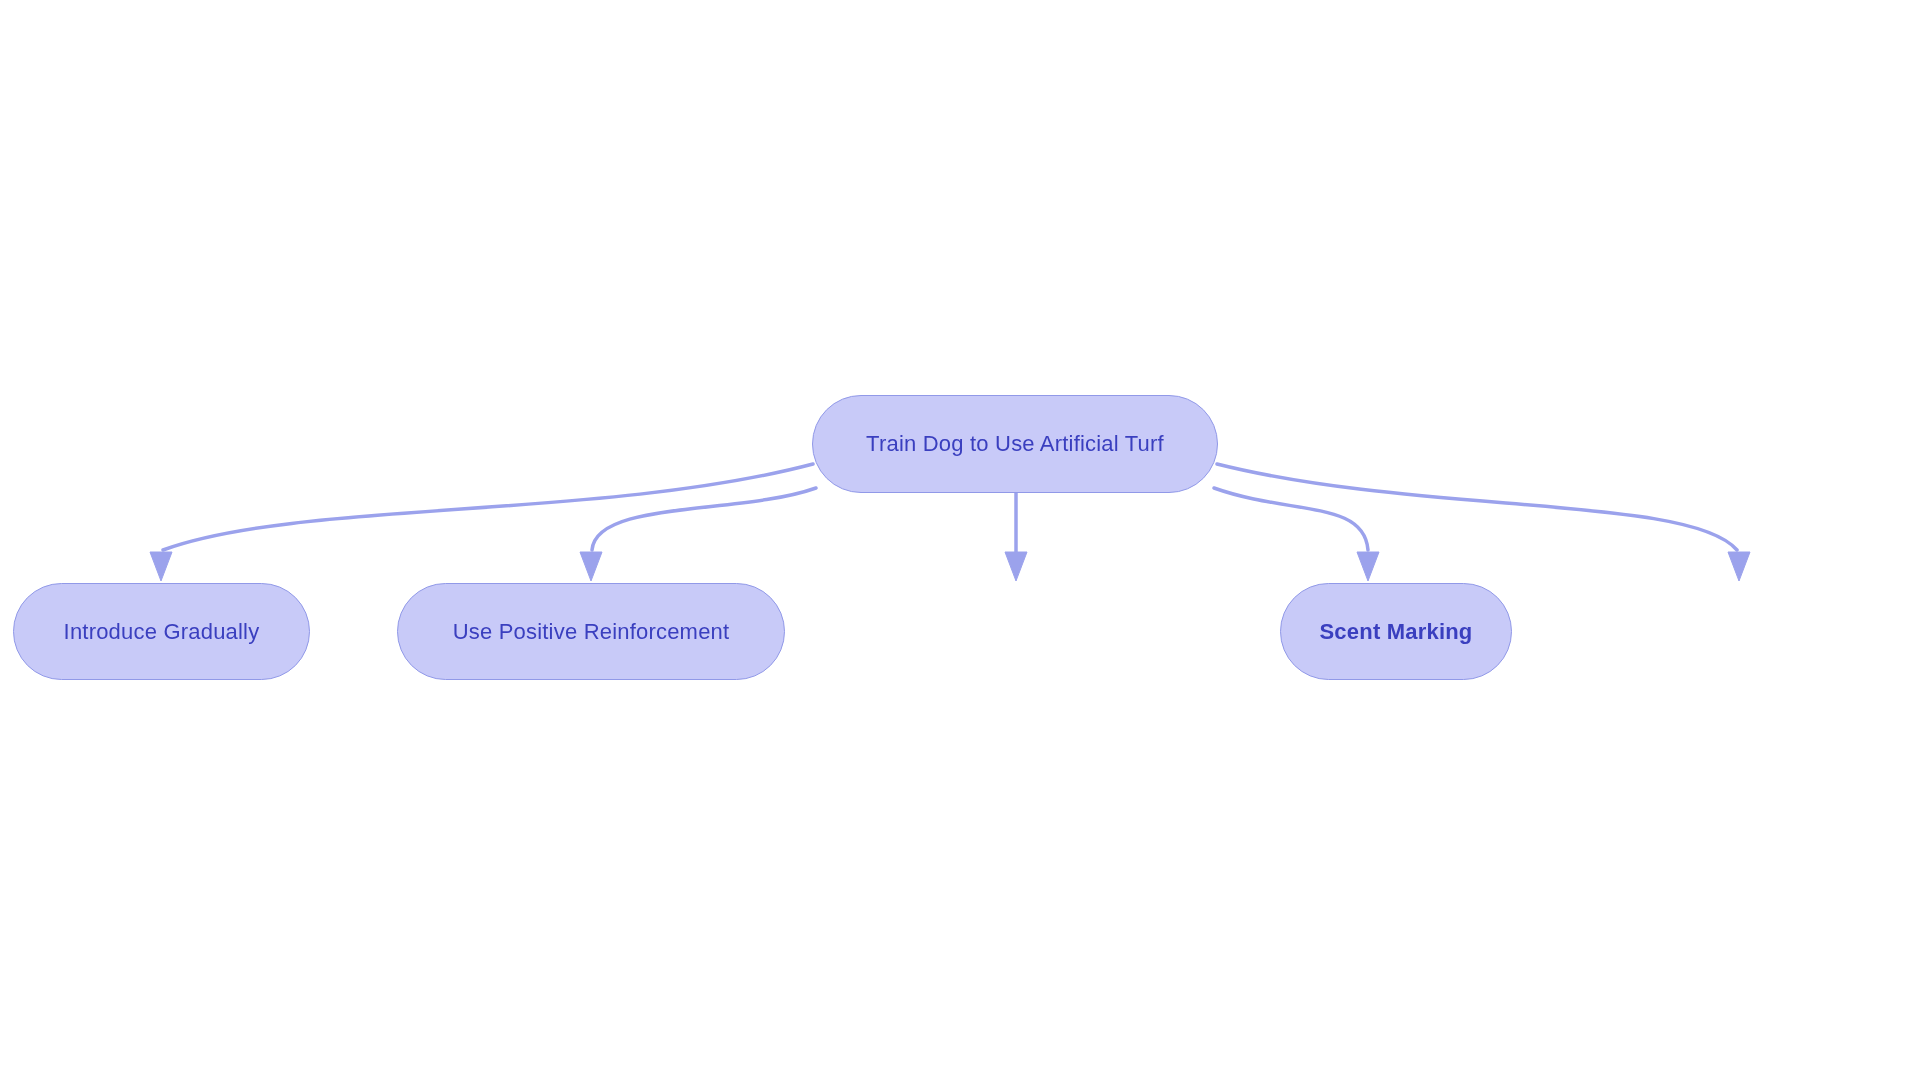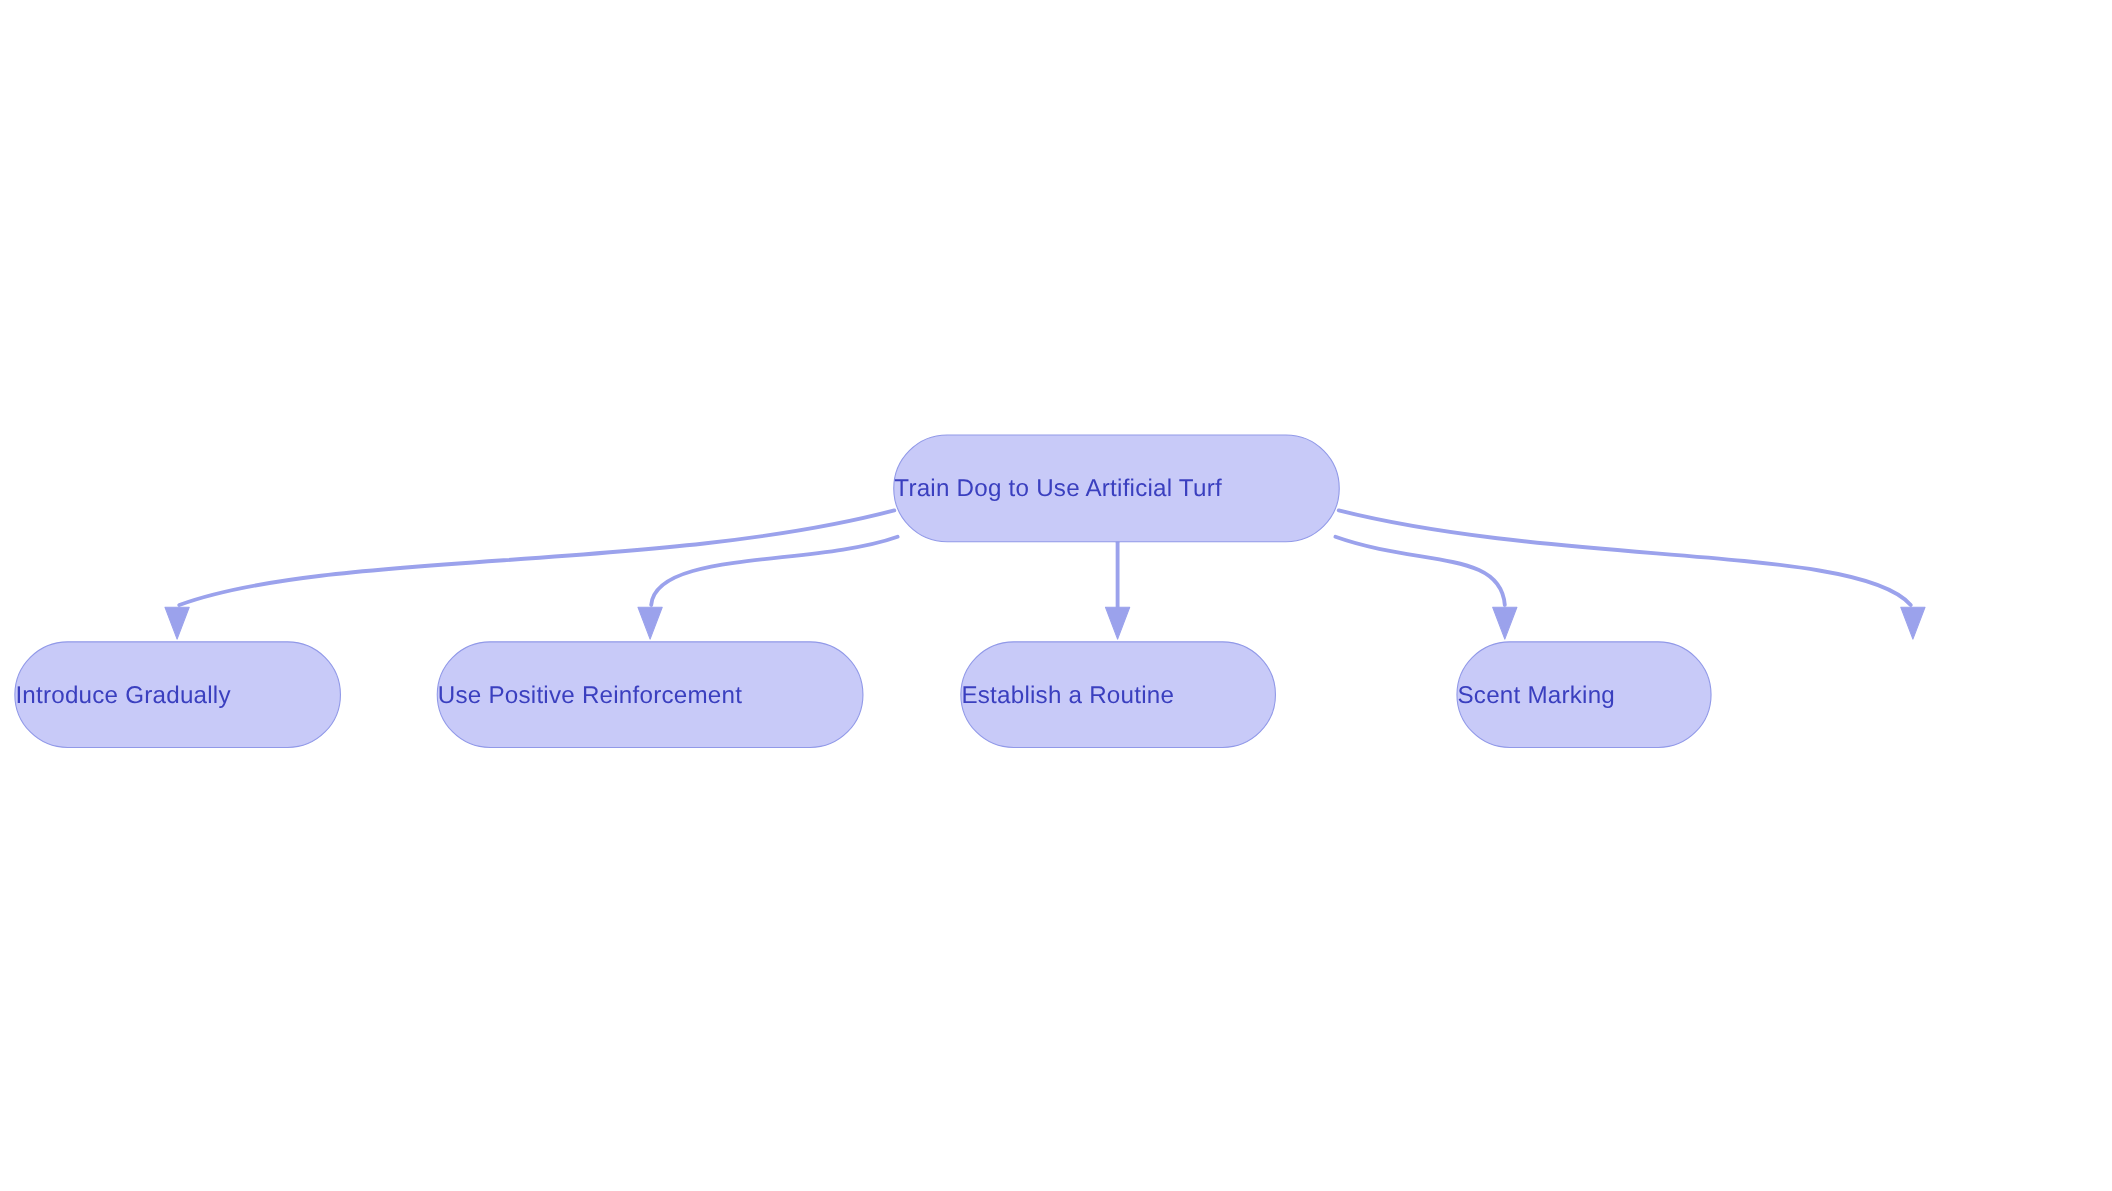--- a/index.html
+++ b/index.html
@@ -24,30 +24,31 @@
     pointer-events: none;
   }
   .node {
     position: absolute;
     box-sizing: border-box;
     background: var(--node-fill, #c8caf8);
     border: 1.5px solid var(--node-border, #9199e8);
     border-radius: 49px;
     display: flex;
     align-items: center;
+    justify-content: center;
     color: var(--text-color, #3a3fbf);
     font-size: 22px;
     letter-spacing: 0.2px;
     white-space: nowrap;
   }
   .node-root      { left: 812px;  top: 395px; width: 406px; height: 98px; }
   .node-child-0   { left: 13px;   top: 583px; width: 297px; height: 97px; }
   .node-child-1   { left: 397px;  top: 583px; width: 388px; height: 97px; }
   .node-child-2   { left: 873px;  top: 583px; width: 287px; height: 97px; }
-  .node-child-3   { left: 1324px; top: 583px; width: 232px; height: 97px; }
+  .node-child-3   { left: 1280px; top: 583px; width: 232px; height: 97px; font-weight: bold; }
   .node-child-4   { left: 1573px; top: 583px; width: 332px; height: 97px; }
 </style>
 </head>
 <body>
 
 <div class="canvas">
 
   <svg class="edges-layer" viewBox="0 0 1920 1083" xmlns="http://www.w3.org/2000/svg">
     <g stroke="#9ba2ec" stroke-width="3.5" fill="none" stroke-linecap="round">
       <path d="M 813 464 C 600 520, 300 500, 163 550"></path>
@@ -70,22 +71,19 @@
   </div>
 
   <div class="node node-child-0">
     <span>Introduce Gradually</span>
   </div>
 
   <div class="node node-child-1">
     <span>Use Positive Reinforcement</span>
   </div>
 
-  <div class="node node-child-2">
-    <span>Establish a Routine</span>
-  </div>
 
   <div class="node node-child-3">
     <span>Scent Marking</span>
   </div>
 
 
 </div>
 
 </body></html>

